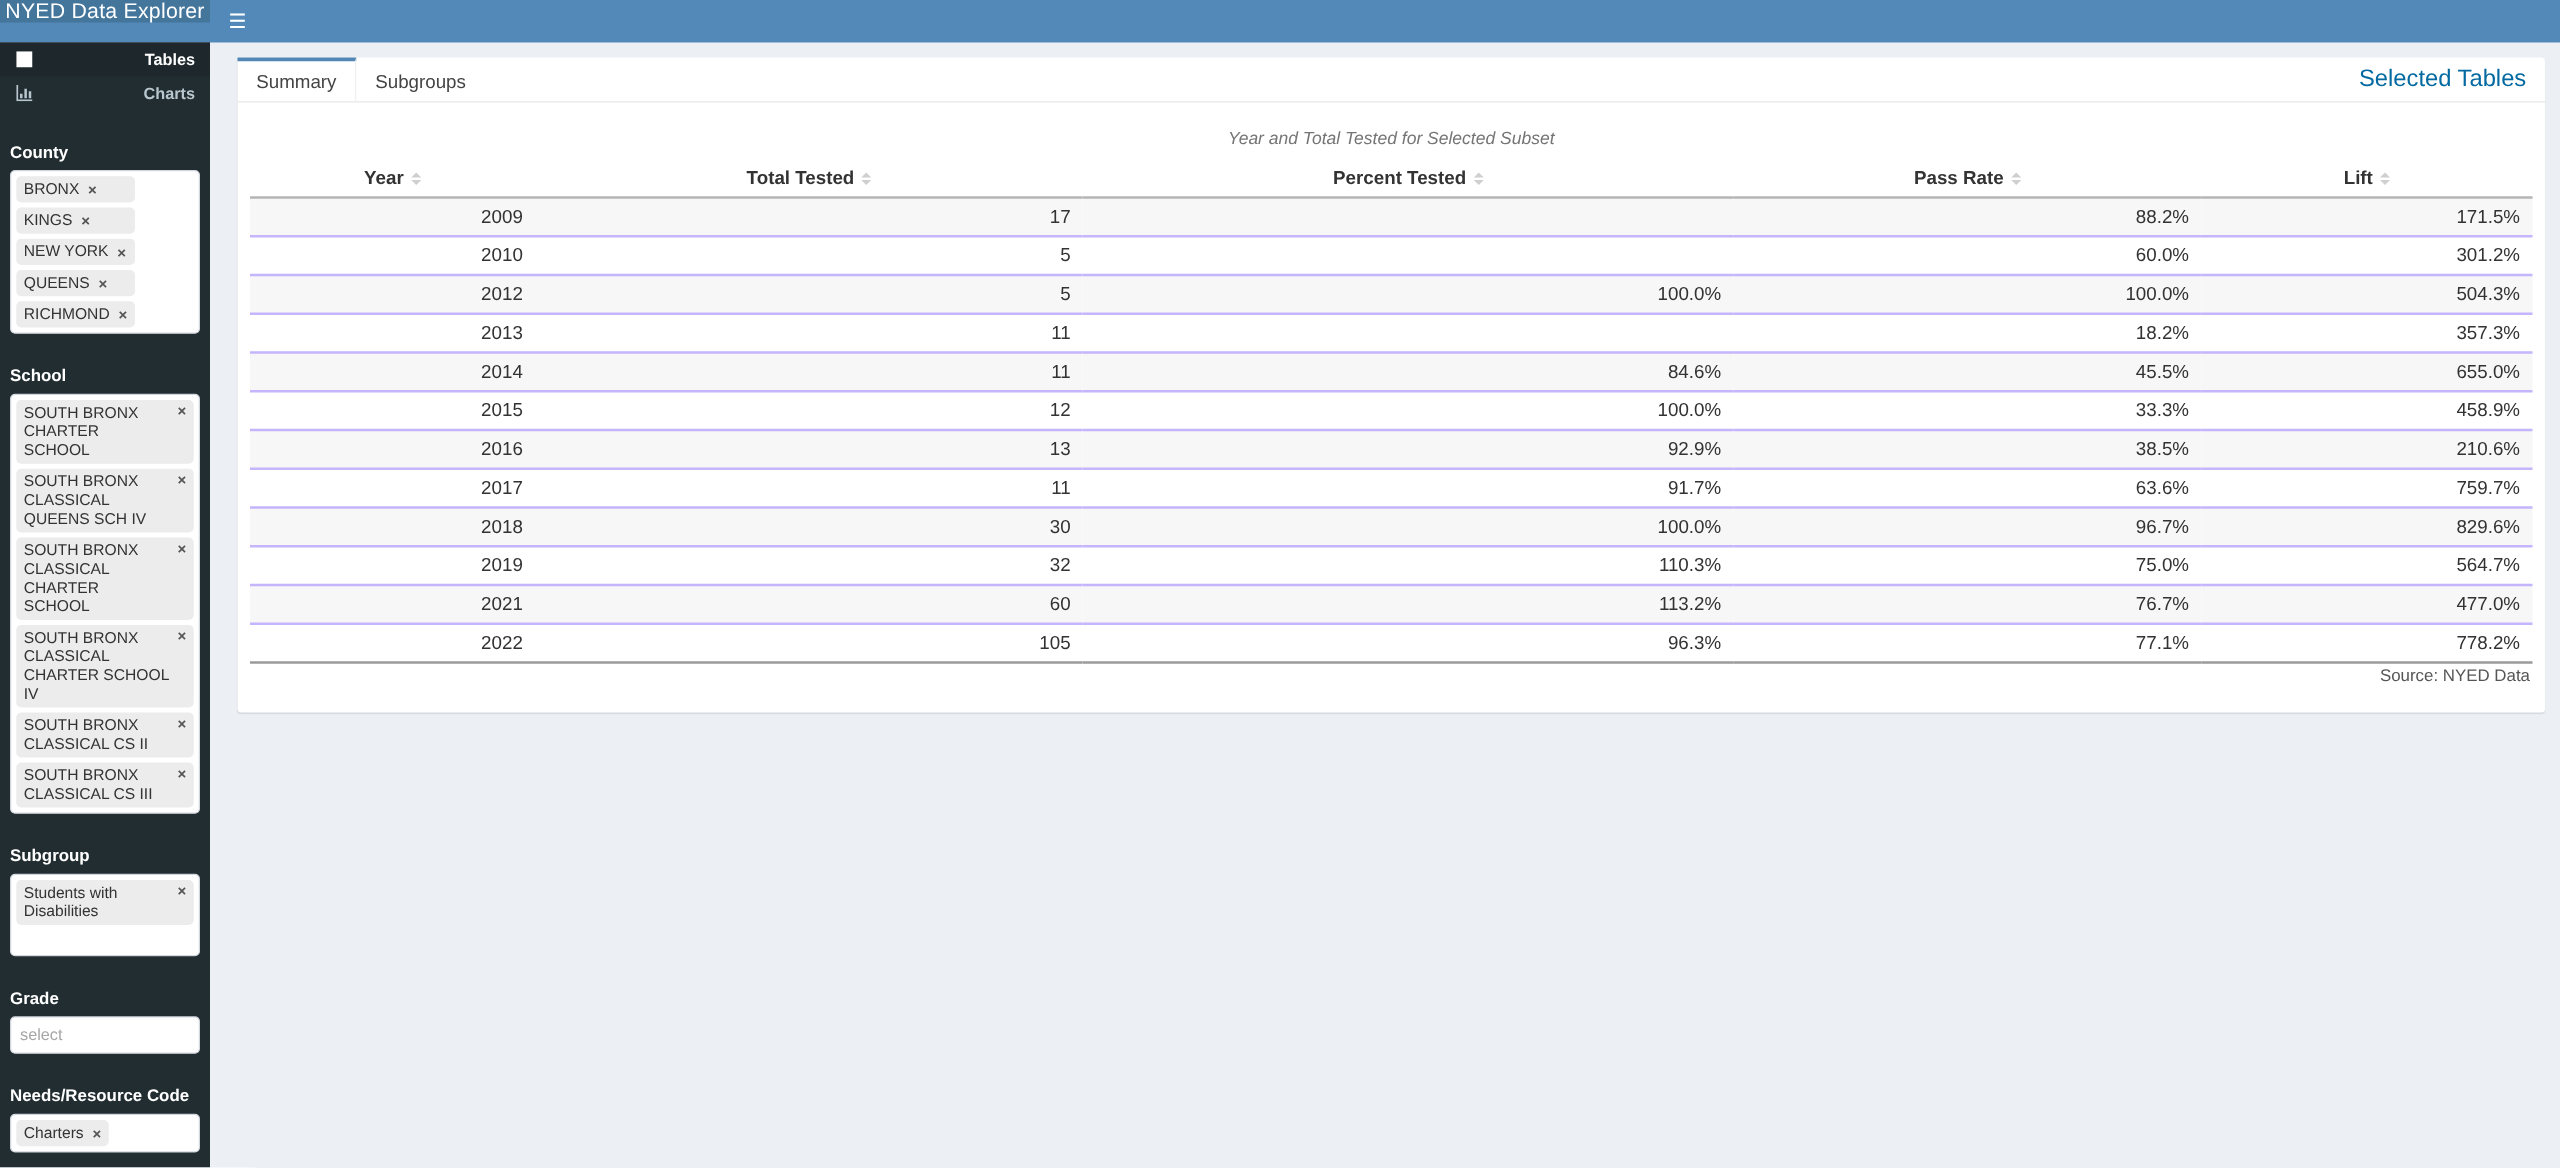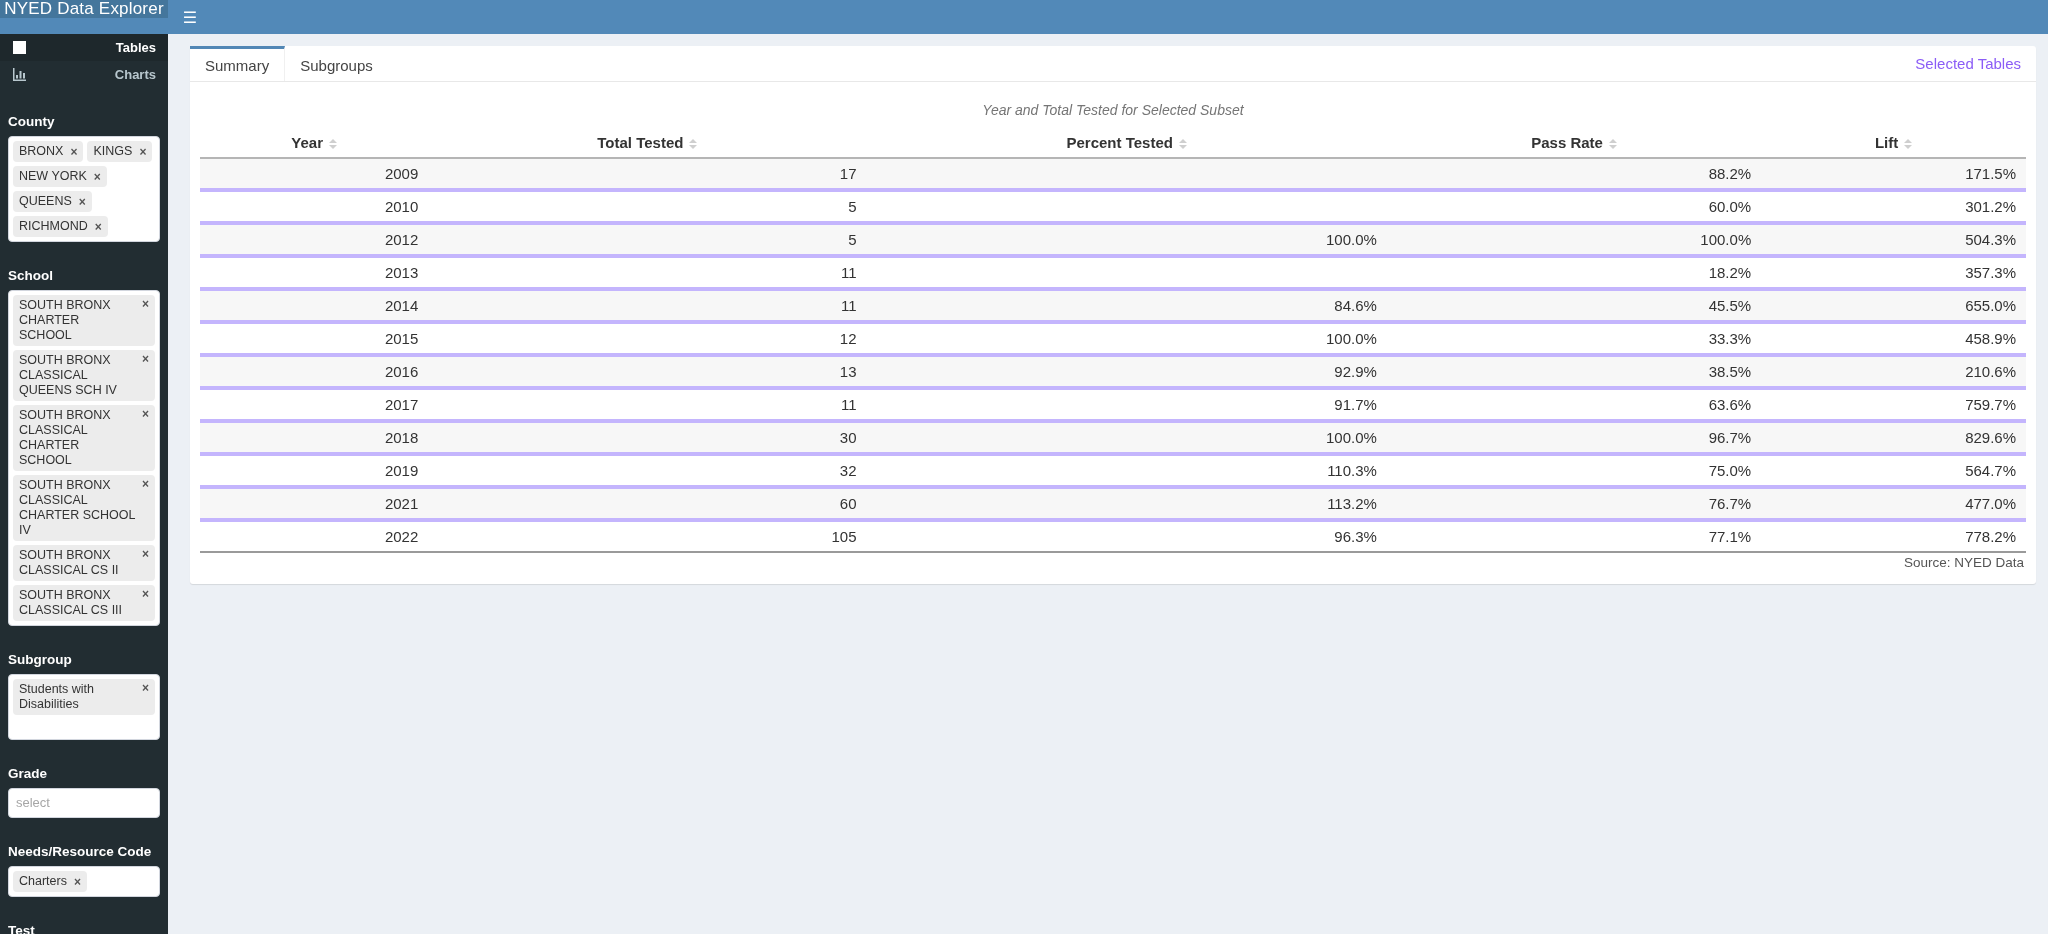--- a/index.html
+++ b/index.html
@@ -33,20 +33,21 @@
     font-weight:600; cursor:pointer;justify-content:space-between;
   }
   .menu-item.active { background:#1e282c; color:#fff; }
   .menu-item .mi-icon { display:inline-flex; width:14px; justify-content:center; }
   .filters { padding:0 8px; }
   .filter-label { color:#fff; font-weight:700; font-size:13.5px; margin:26px 0 7px 0; }
   .select-box {
     background:#fff; border:1px solid #d2d6de; border-radius:4px;
     padding:4px; display:flex; flex-wrap:wrap; gap:4px; align-content:flex-start;
     min-height:30px;
+    flex-direction:column;
   }
   .select-box--subgroup { min-height:66px; }
   .pill {
     background:#ececec; border-radius:4px; padding:3px 6px;
     color:#333; font-size:12.5px; line-height:15px;
     display:inline-flex; gap:7px; align-items:center; cursor:default;
   }
   .pill-x { color:#555; font-weight:700; font-size:12px; line-height:12px; cursor:pointer; }
   .select-box--block .pill { width:100%; justify-content:space-between; align-items:flex-start; }
   .grade-input {
@@ -60,29 +61,29 @@
   .card {
     background:#fff; margin:12px 12px 0 22px; border-radius:3px;
     box-shadow:0 1px 1px rgba(0,0,0,.1); min-height:524px;
   }
   .tabbar { display:flex; align-items:stretch; height:36px; border-bottom:1px solid #e8e8e8; }
   .tab {
     display:flex; align-items:center; padding:0 15px; font-size:15px; color:#444;
     border-top:3px solid transparent; cursor:pointer;
   }
   .tab.active { border-top:3px solid #5287b5; border-right:1px solid #f0f0f0; font-weight:400; }
-  .tabbar-title { margin-left:auto; display:flex; align-items:center; padding-right:15px; font-size:15px; color:#8b5cf6; }
+  .tabbar-title { margin-left:auto; display:flex; align-items:center; padding-right:15px; font-size:19px; color:#0369a1; }
 
   .table-wrap { padding:12px 10px 14px 10px; }
   .tbl-caption { text-align:center; font-style:italic; color:#757575; font-size:14px; margin:8px 0 10px 0; }
   table { width:100%; border-collapse:collapse; table-layout:fixed; font-size:15px; }
   th, td { text-align:right; padding:6px 10px; }
   th { font-weight:700; color:#333; border-bottom:2px solid #b5b5b5; white-space:nowrap;text-align:center; }
   tbody td { height:31px; color:#333; }
-  tbody tr { border-top:4px solid #c4b5fd; }
+  tbody tr { border-top:2px solid #c4b5fd; }
   tbody tr:first-child { border-top:none; }
   tbody tr:nth-child(odd) { background:#f7f7f7; }
   tbody { border-bottom:2px solid #9a9a9a; }
   th:nth-child(1), td:nth-child(1) { width:12.5%; }
   th:nth-child(2), td:nth-child(2) { width:24%; }
   th:nth-child(3), td:nth-child(3) { width:28.5%; }
   th:nth-child(4), td:nth-child(4) { width:20.5%; }
   th:nth-child(5), td:nth-child(5) { width:14.5%; }
   .sort-icon { display:inline-flex; flex-direction:column; gap:2px; margin-left:6px; vertical-align:middle; }
   .sort-icon i { display:block; width:0; height:0; border-left:4px solid transparent; border-right:4px solid transparent; }

